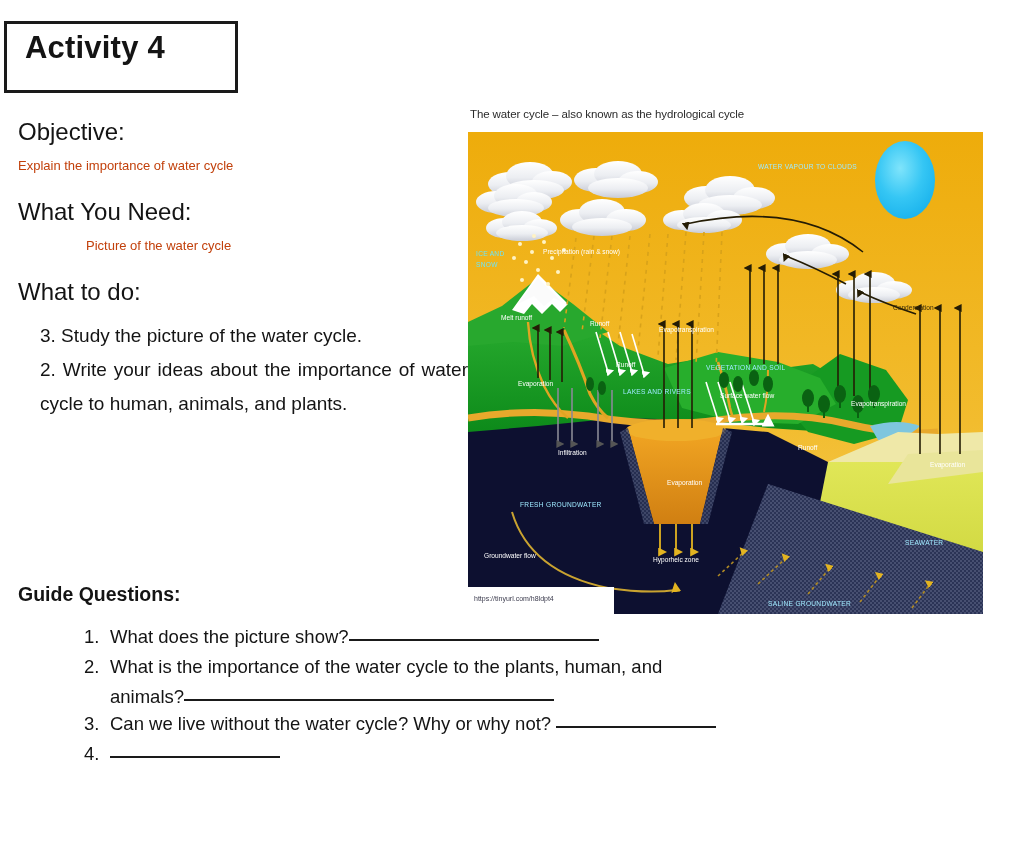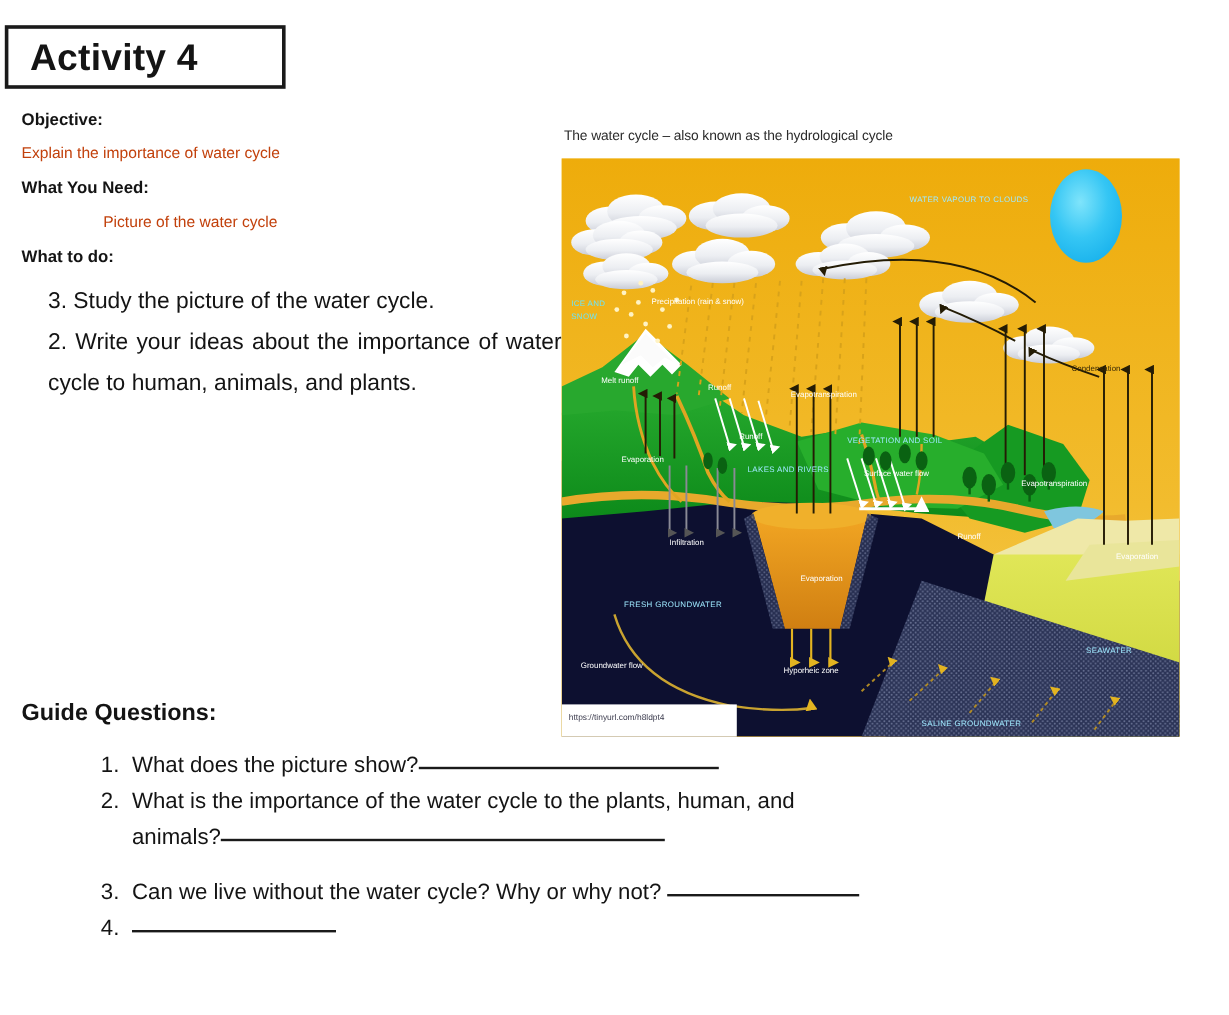--- a/index.html
+++ b/index.html
@@ -16,21 +16,21 @@
     color: #1a1a1a;
     -webkit-font-smoothing: antialiased;
   }
 
   
   #title-box {
     position: absolute;
     left: 4px;
     top: 21px;
     width: 234px;
-    height: 53px;
+    height: 72px;
     border: 3px solid #1a1a1a;
     background: #ffffff;
     box-sizing: border-box;
   }
   #title-box .title-text {
     position: absolute;
     left: 18px;
     top: 6px;
     font-size: 31px;
     font-weight: bold;
@@ -39,25 +39,26 @@
   }
 
   
   #left-col {
     position: absolute;
     left: 18px;
     top: 92px;
     width: 452px;
   }
   .lbl-bold {
-    font-size: 14px;
-    font-weight: bold;
+    font-size: 24px;
+    font-weight: normal;
     line-height: 1.0;
     margin-bottom: 15px;
     color: #141414;
+    margin-top: 28px;
   }
   .lbl-plain {
     font-size: 13px;
     font-weight: normal;
     line-height: 1.0;
     margin-bottom: 15px;
     color: #c2410c;
   }
   .lbl-indent {
     padding-left: 68px;
@@ -115,21 +116,21 @@
     display: inline-block;
     border-bottom: 2px solid #1a1a1a;
     height: 13px;
     position: relative;
     top: -2px;
   }
   .q-sub {
     display: flex;
     align-items: baseline;
     margin-top: 10px;
-    margin-bottom: 26px;
+    margin-bottom: 7px;
     padding-left: 26px;
     font-size: 18.5px;
     color: #141414;
   }
 
   
   #figure {
     position: absolute;
     left: 468px;
     top: 108px;

